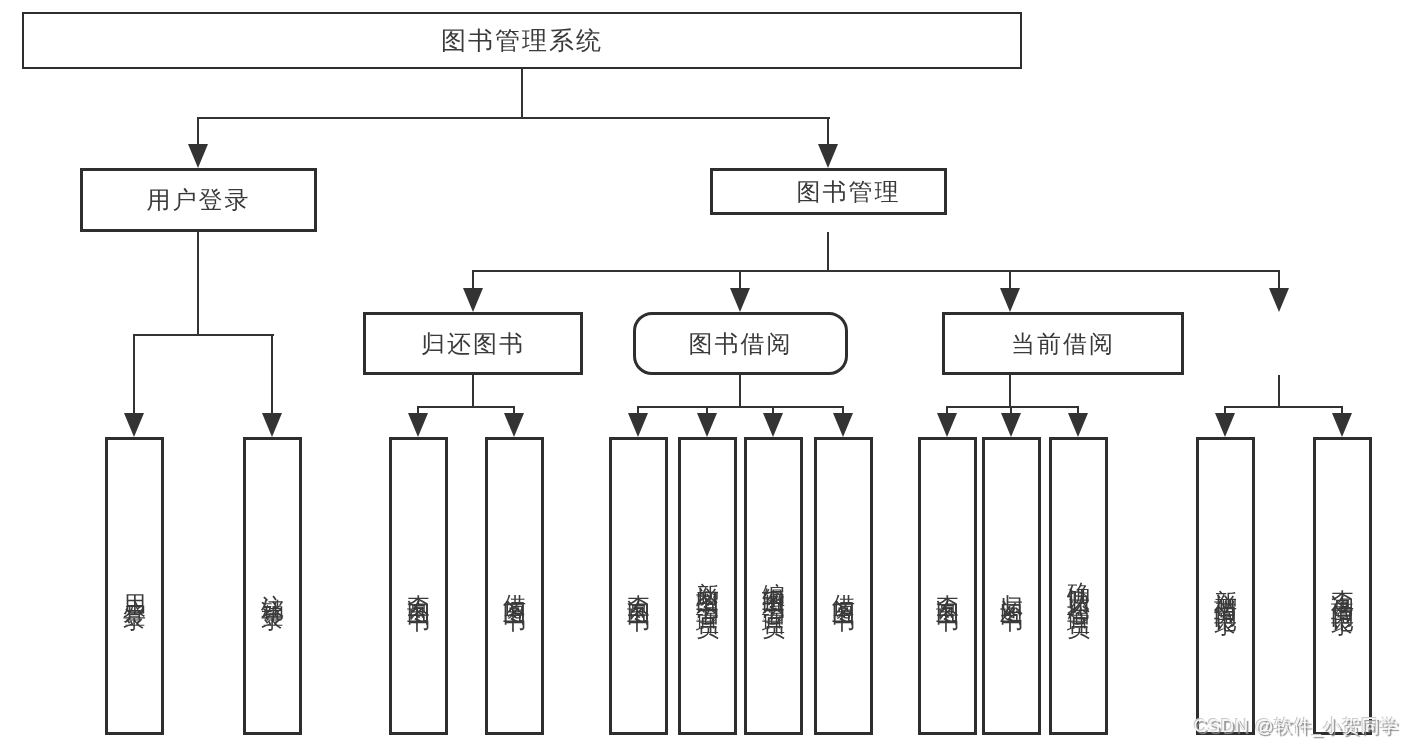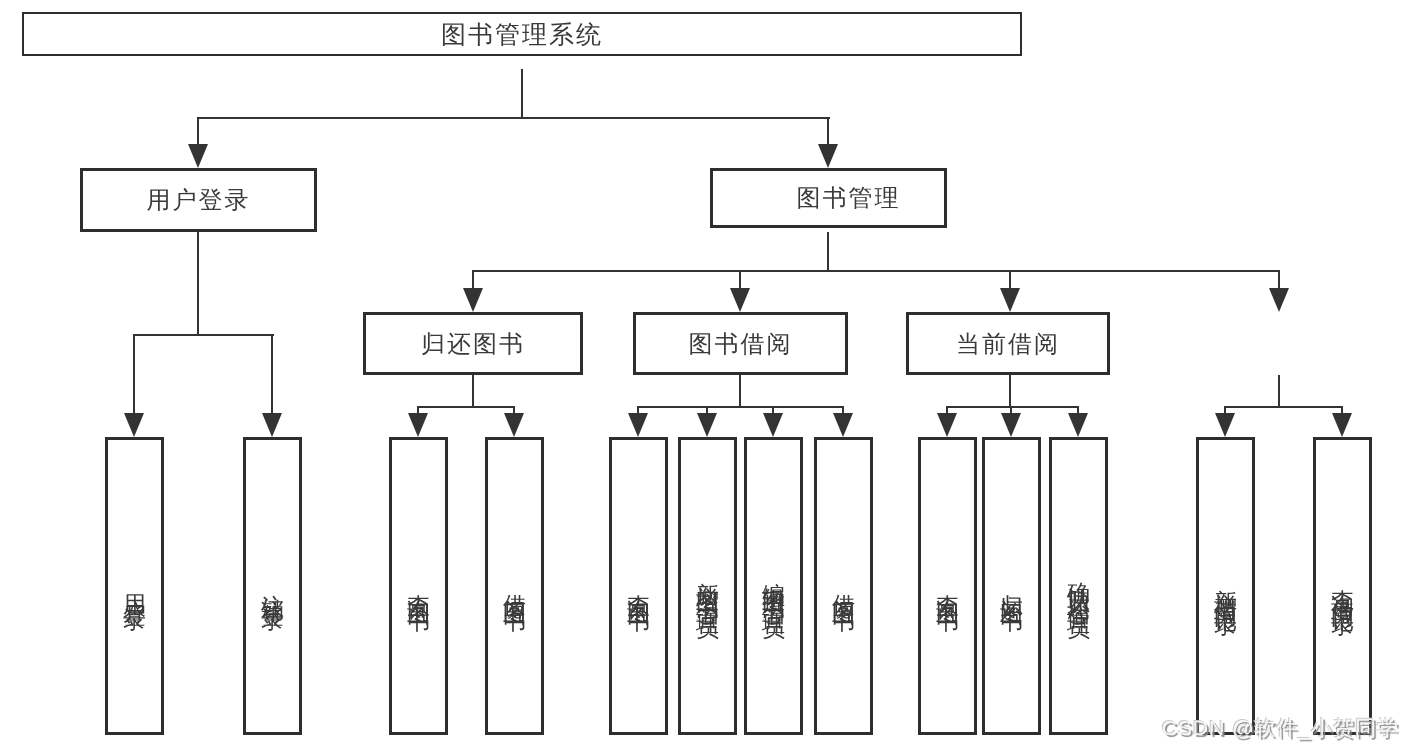--- a/index.html
+++ b/index.html
@@ -46,47 +46,47 @@
     position: absolute;
     width: 0; height: 0;
     border-left: 10px solid transparent;
     border-right: 10px solid transparent;
     border-top: 24px solid var(--line);
   }
   .watermark {
     position: absolute;
     top: 714px;
     right: 6px;
-    font-size: 21px;
+    font-size: 18px;
     letter-spacing: 1px;
     color: var(--wm-text);
     text-shadow: 2px 2px 1px var(--wm-shadow), -1px -1px 0 #c9c9c9;
     white-space: nowrap;
   }
 </style>
 </head>
 <body>
 
 <div class="canvas">
 
-  <div class="box root-box" style="left:22px;top:12px;width:1000px;height:44px;">
+  <div class="box root-box" style="left:22px;top:12px;width:1000px;height:57px;">
     <span>图书管理系统</span>
   </div>
 
   <div class="vl" style="left:521px;top:69px;height:48px;"></div>
   <div class="hl" style="left:197px;top:117px;width:633px;"></div>
   <div class="vl" style="left:197px;top:117px;height:30px;"></div>
   <div class="ah" style="left:188px;top:144px;"></div>
   <div class="vl" style="left:827px;top:117px;height:30px;"></div>
   <div class="ah" style="left:818px;top:144px;"></div>
 
   <div class="box" style="left:80px;top:168px;width:237px;height:64px;">
     <span>用户登录</span>
   </div>
-  <div class="box" style="left:710px;top:168px;width:237px;height:60px;padding-left:40px;">
+  <div class="box" style="left:710px;top:168px;width:237px;height:47px;padding-left:40px;">
     <span>图书管理</span>
   </div>
 
   <div class="vl" style="left:197px;top:232px;height:102px;"></div>
   <div class="hl" style="left:133px;top:334px;width:141px;"></div>
   <div class="vl" style="left:133px;top:334px;height:82px;"></div>
   <div class="ah" style="left:124px;top:413px;"></div>
   <div class="vl" style="left:271px;top:334px;height:82px;"></div>
   <div class="ah" style="left:262px;top:413px;"></div>
 
@@ -97,24 +97,24 @@
   <div class="vl" style="left:739px;top:270px;height:22px;"></div>
   <div class="ah" style="left:730px;top:288px;"></div>
   <div class="vl" style="left:1009px;top:270px;height:22px;"></div>
   <div class="ah" style="left:1000px;top:288px;"></div>
   <div class="vl" style="left:1278px;top:270px;height:22px;"></div>
   <div class="ah" style="left:1269px;top:288px;"></div>
 
   <div class="box" style="left:363px;top:312px;width:220px;height:63px;">
     <span>归还图书</span>
   </div>
-  <div class="box" style="left:633px;top:312px;width:215px;height:63px;">
+  <div class="box" style="left:633px;top:312px;width:215px;height:63px;border-radius:19px;">
     <span>图书借阅</span>
   </div>
-  <div class="box" style="left:906px;top:312px;width:204px;height:63px;">
+  <div class="box" style="left:942px;top:312px;width:242px;height:63px;">
     <span>当前借阅</span>
   </div>
 
   <div class="vl" style="left:472px;top:375px;height:31px;"></div>
   <div class="hl" style="left:417px;top:406px;width:98px;"></div>
   <div class="vl" style="left:417px;top:406px;height:10px;"></div>
   <div class="ah" style="left:408px;top:413px;"></div>
   <div class="vl" style="left:513px;top:406px;height:10px;"></div>
   <div class="ah" style="left:504px;top:413px;"></div>
 

